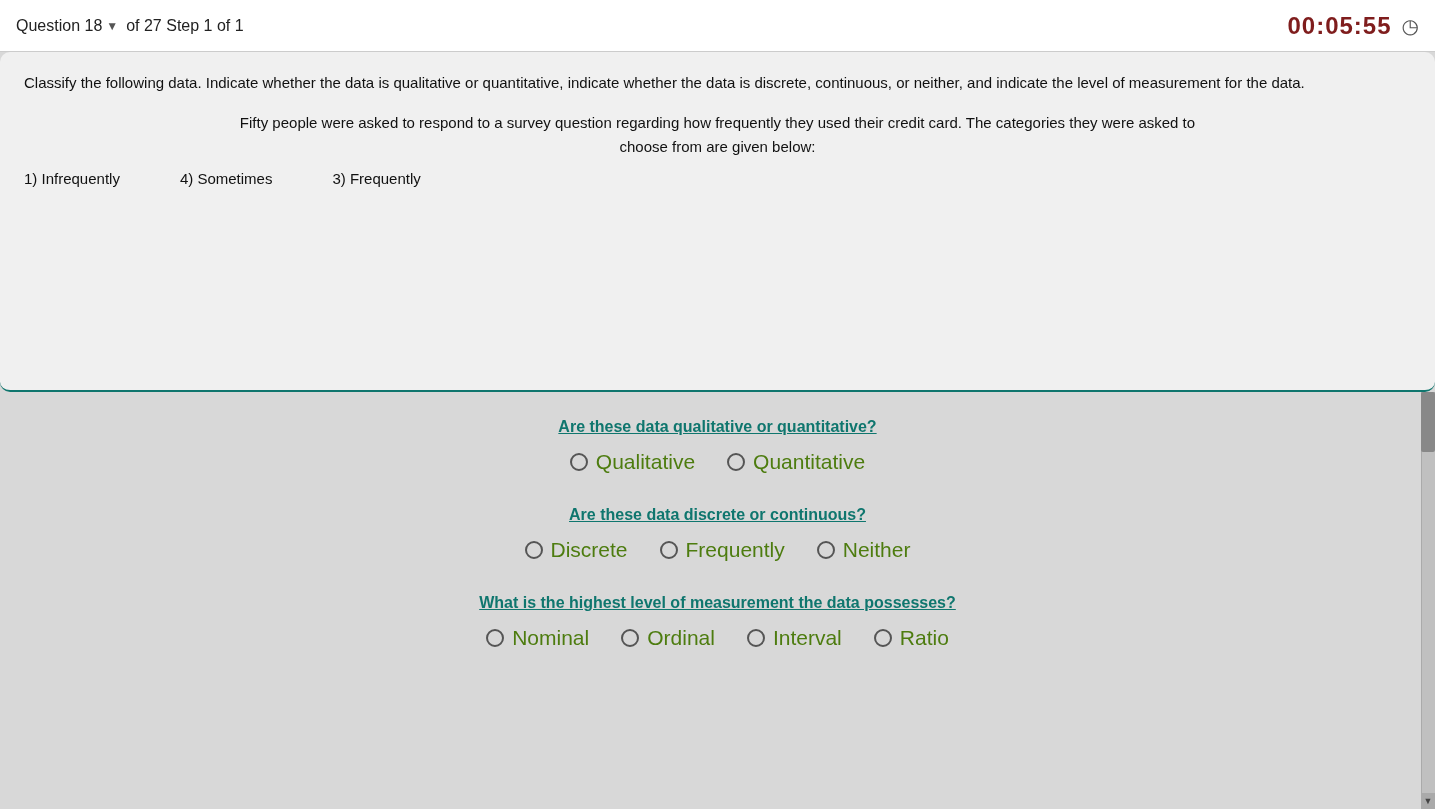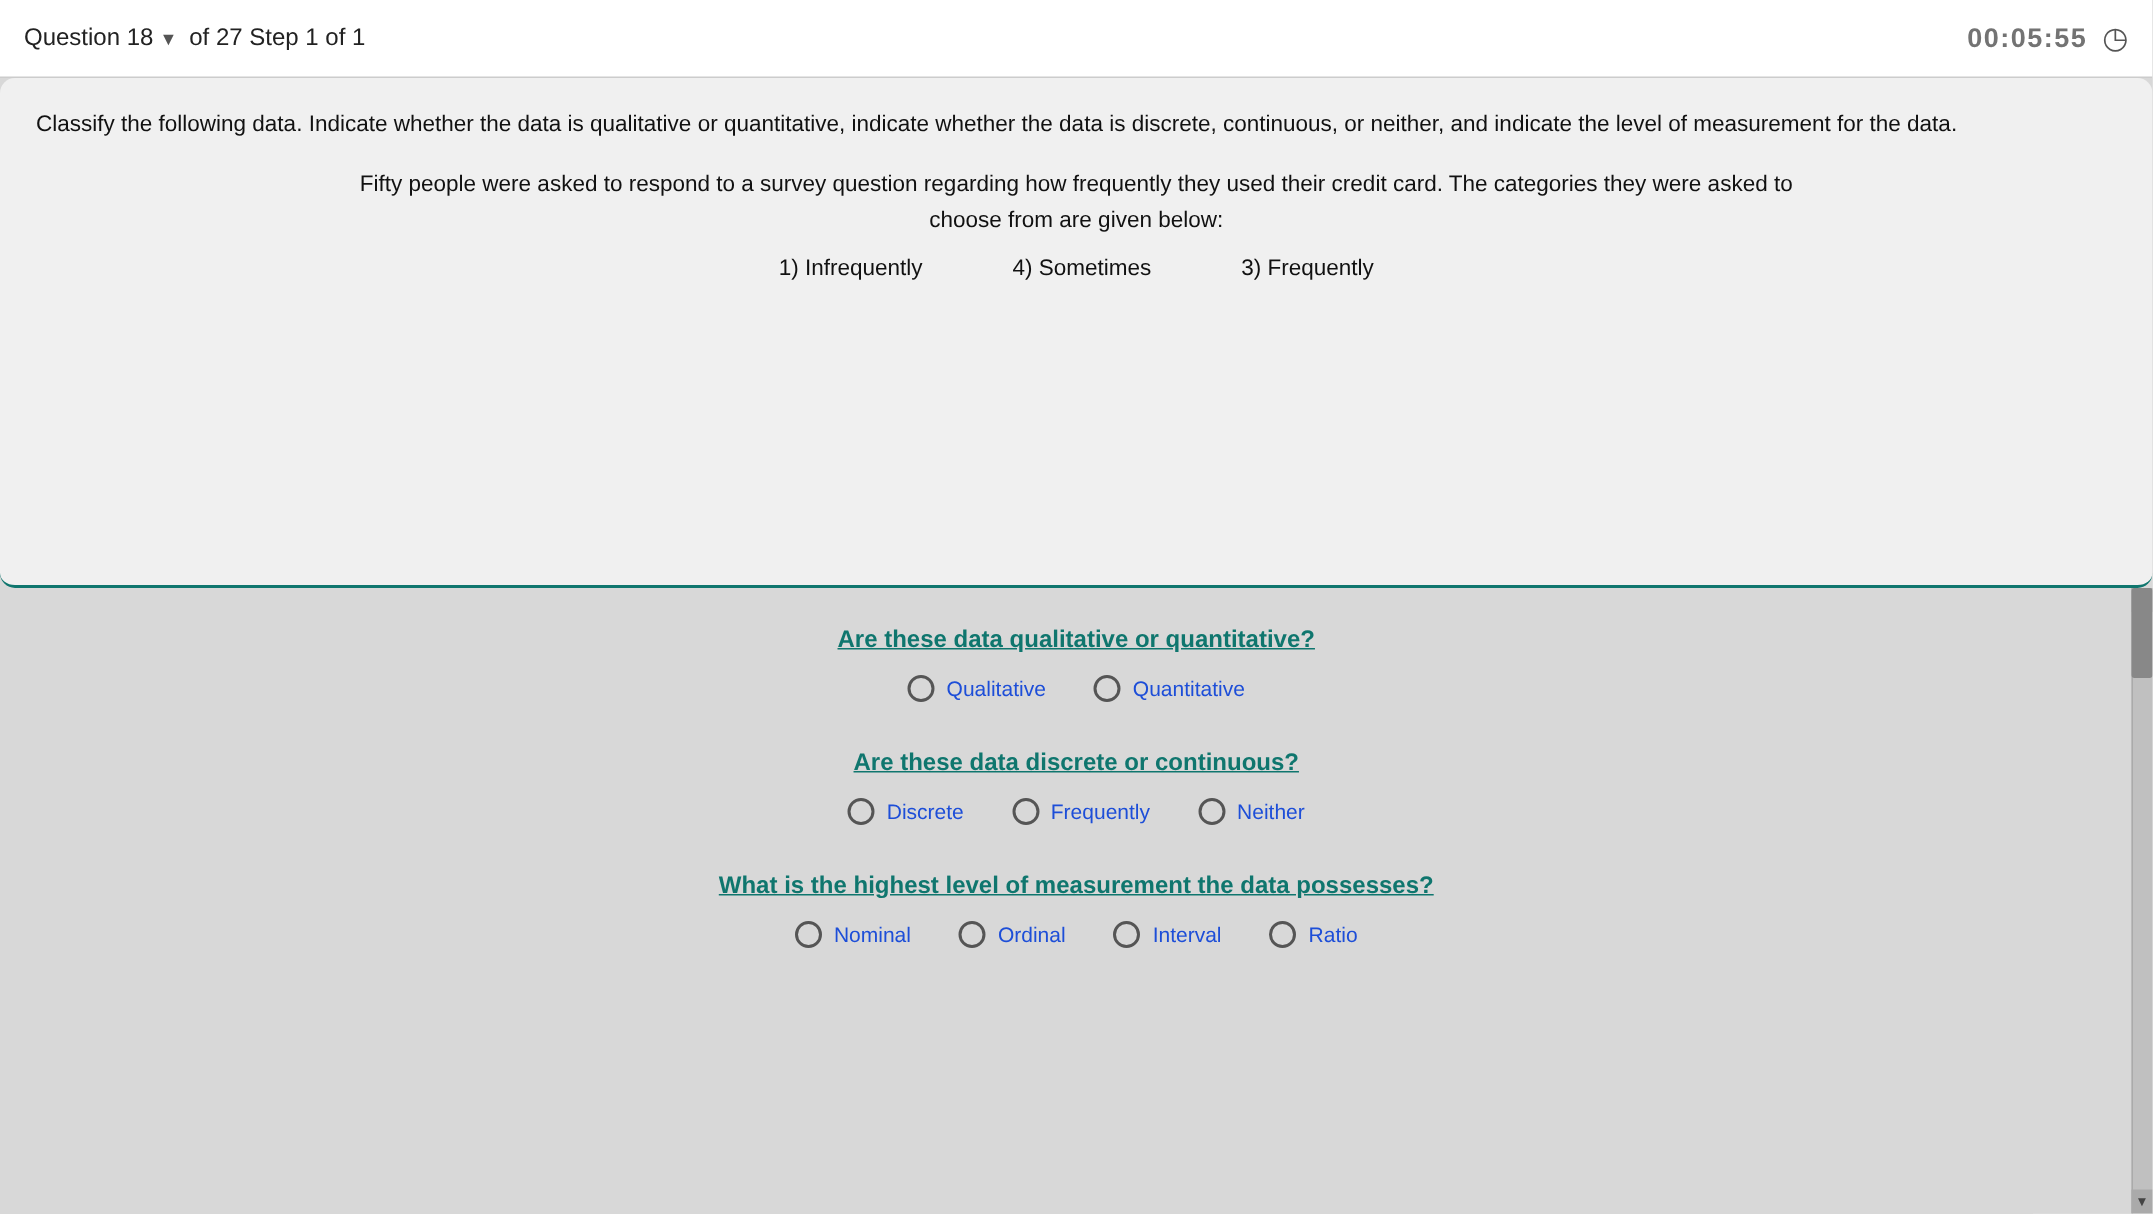--- a/index.html
+++ b/index.html
@@ -61,23 +61,23 @@
       color: #222;
     }
 
     .header-right {
       display: flex;
       align-items: center;
       gap: 10px;
     }
 
     .timer {
-      font-size: 18px;
+      font-size: 24px;
       font-weight: bold;
-      color: #737373;
+      color: #7f1d1d;
       letter-spacing: 1px;
     }
 
     .timer-icon {
       font-size: 20px;
       color: #555;
       cursor: pointer;
     }
 
     
@@ -99,21 +99,20 @@
     .question-body {
       font-size: 15px;
       color: #111;
       line-height: 1.6;
       text-align: center;
       margin: 12px 0;
     }
 
     .categories-row {
       display: flex;
-      justify-content: center;
       gap: 60px;
       margin-top: 8px;
       font-size: 15px;
       color: #111;
     }
 
     
     .answer-section {
       background: #d8d8d8;
       flex: 1;
@@ -187,22 +186,22 @@
       display: flex;
       align-items: center;
       gap: 32px;
       justify-content: center;
     }
 
     .radio-option {
       display: flex;
       align-items: center;
       gap: 8px;
-      font-size: 14px;
-      color: #1d4ed8;
+      font-size: 21px;
+      color: #4d7c0f;
       cursor: pointer;
     }
 
     .radio-circle {
       width: 18px;
       height: 18px;
       border-radius: 50%;
       border: 2px solid #555;
       background: transparent;
       display: inline-block;

